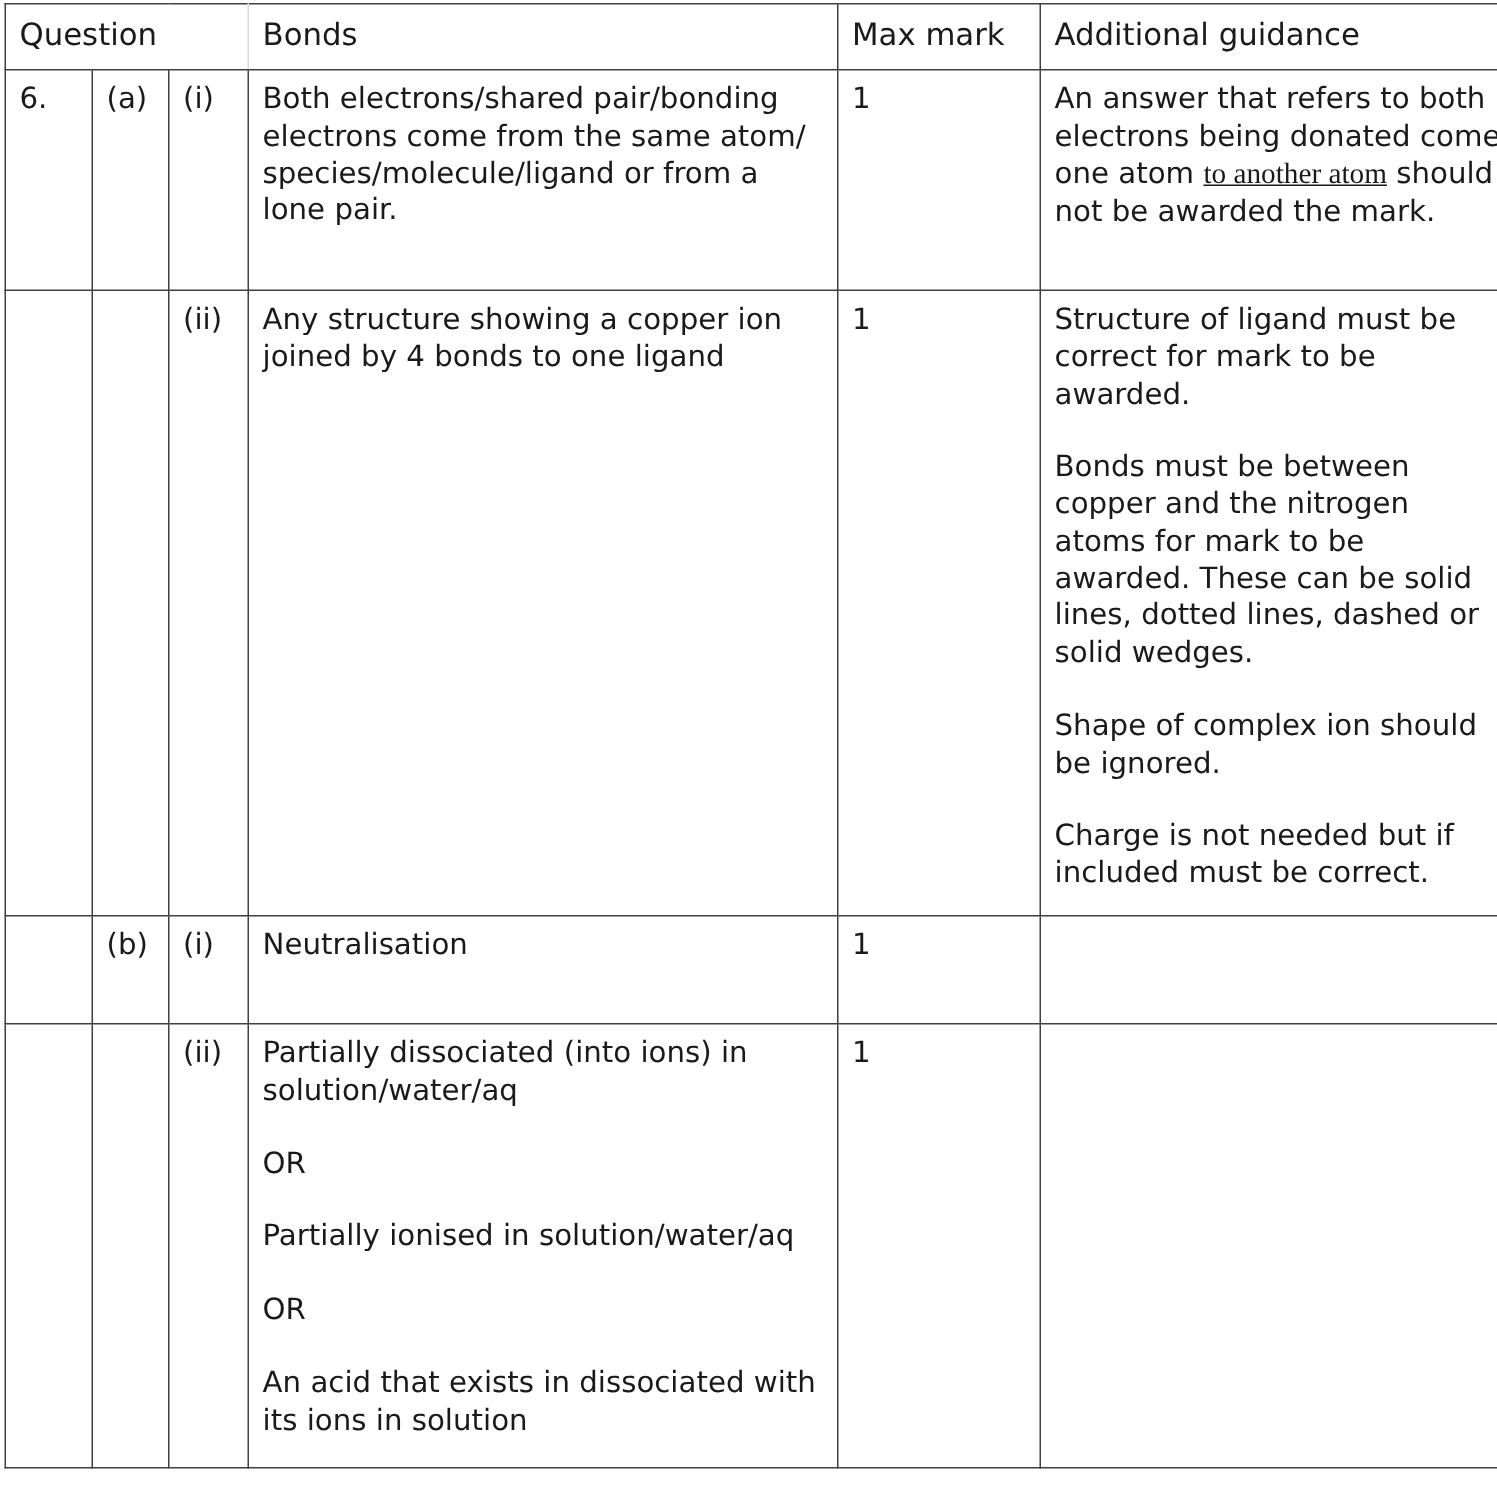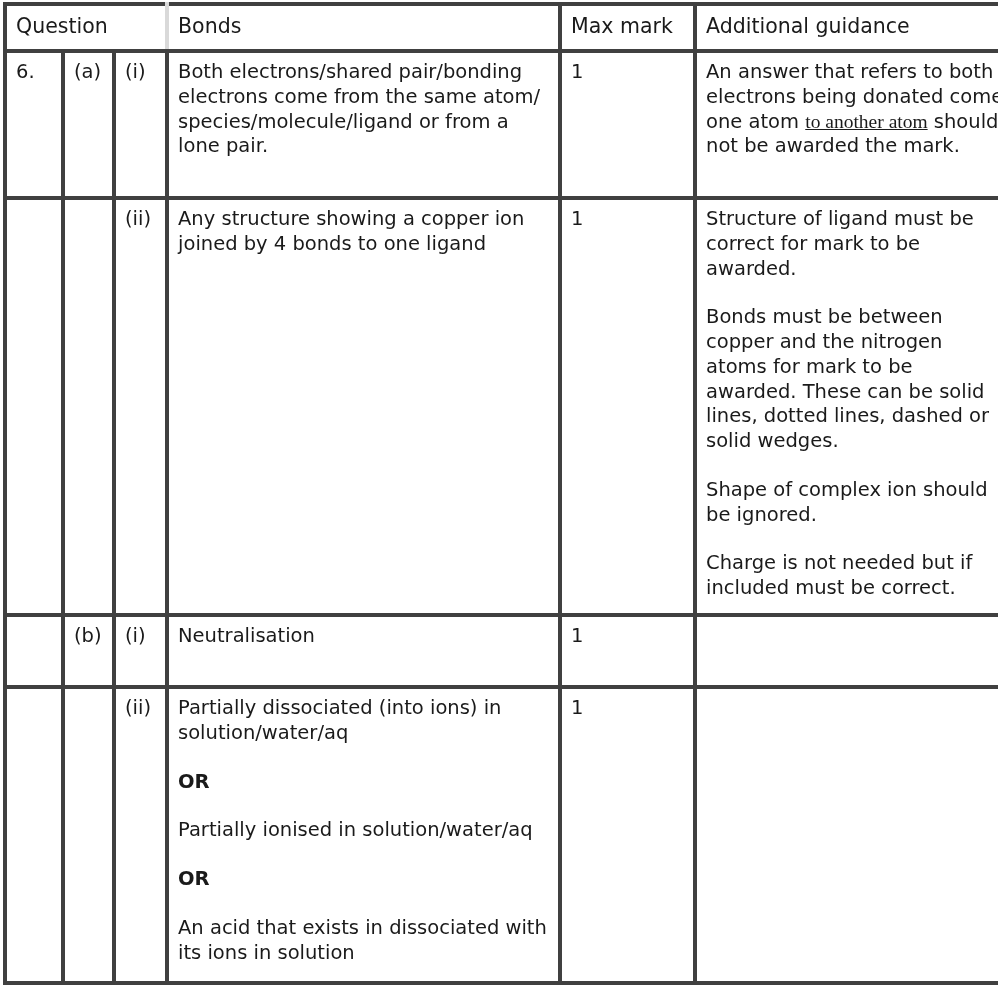--- a/index.html
+++ b/index.html
@@ -27,21 +27,21 @@
   table.markscheme {
     border-collapse: collapse;
     width: 1010px;           
     table-layout: fixed;
     font-size: 19.5px;
     line-height: 1.27;
   }
 
   table.markscheme td,
   table.markscheme th {
-    border: 4px solid #404040;
+    border: 1px solid #404040;
     vertical-align: top;
     padding: 7px 9px 10px 9px;
     box-sizing: border-box;
     background: #ffffff;
     text-align: left;
     font-weight: normal;
   }
 
   
   thead th {
@@ -69,21 +69,21 @@
   td.mark  { text-align: center; font-weight: bold; padding-top: 7px; }
   td.guid  { padding-left: 11px; }
   td.ans   { padding-left: 11px; }
 
   p.para {
     margin: 0 0 0 0;
   }
   p.para + p.para {
     margin-top: 24px;
   }
-  .bold { font-weight: bold; }
+  .bold { font-weight: normal; }
   .uline { text-decoration: underline; font-family: Liberation Serif, serif; }
 
   
   tr.r1 td { height: 147px; }
   tr.r2 td { height: 417px; }
   tr.r3 td { height: 72px; }
   tr.r4 td { height: 296px; }
 </style>
 </head>
 <body>

